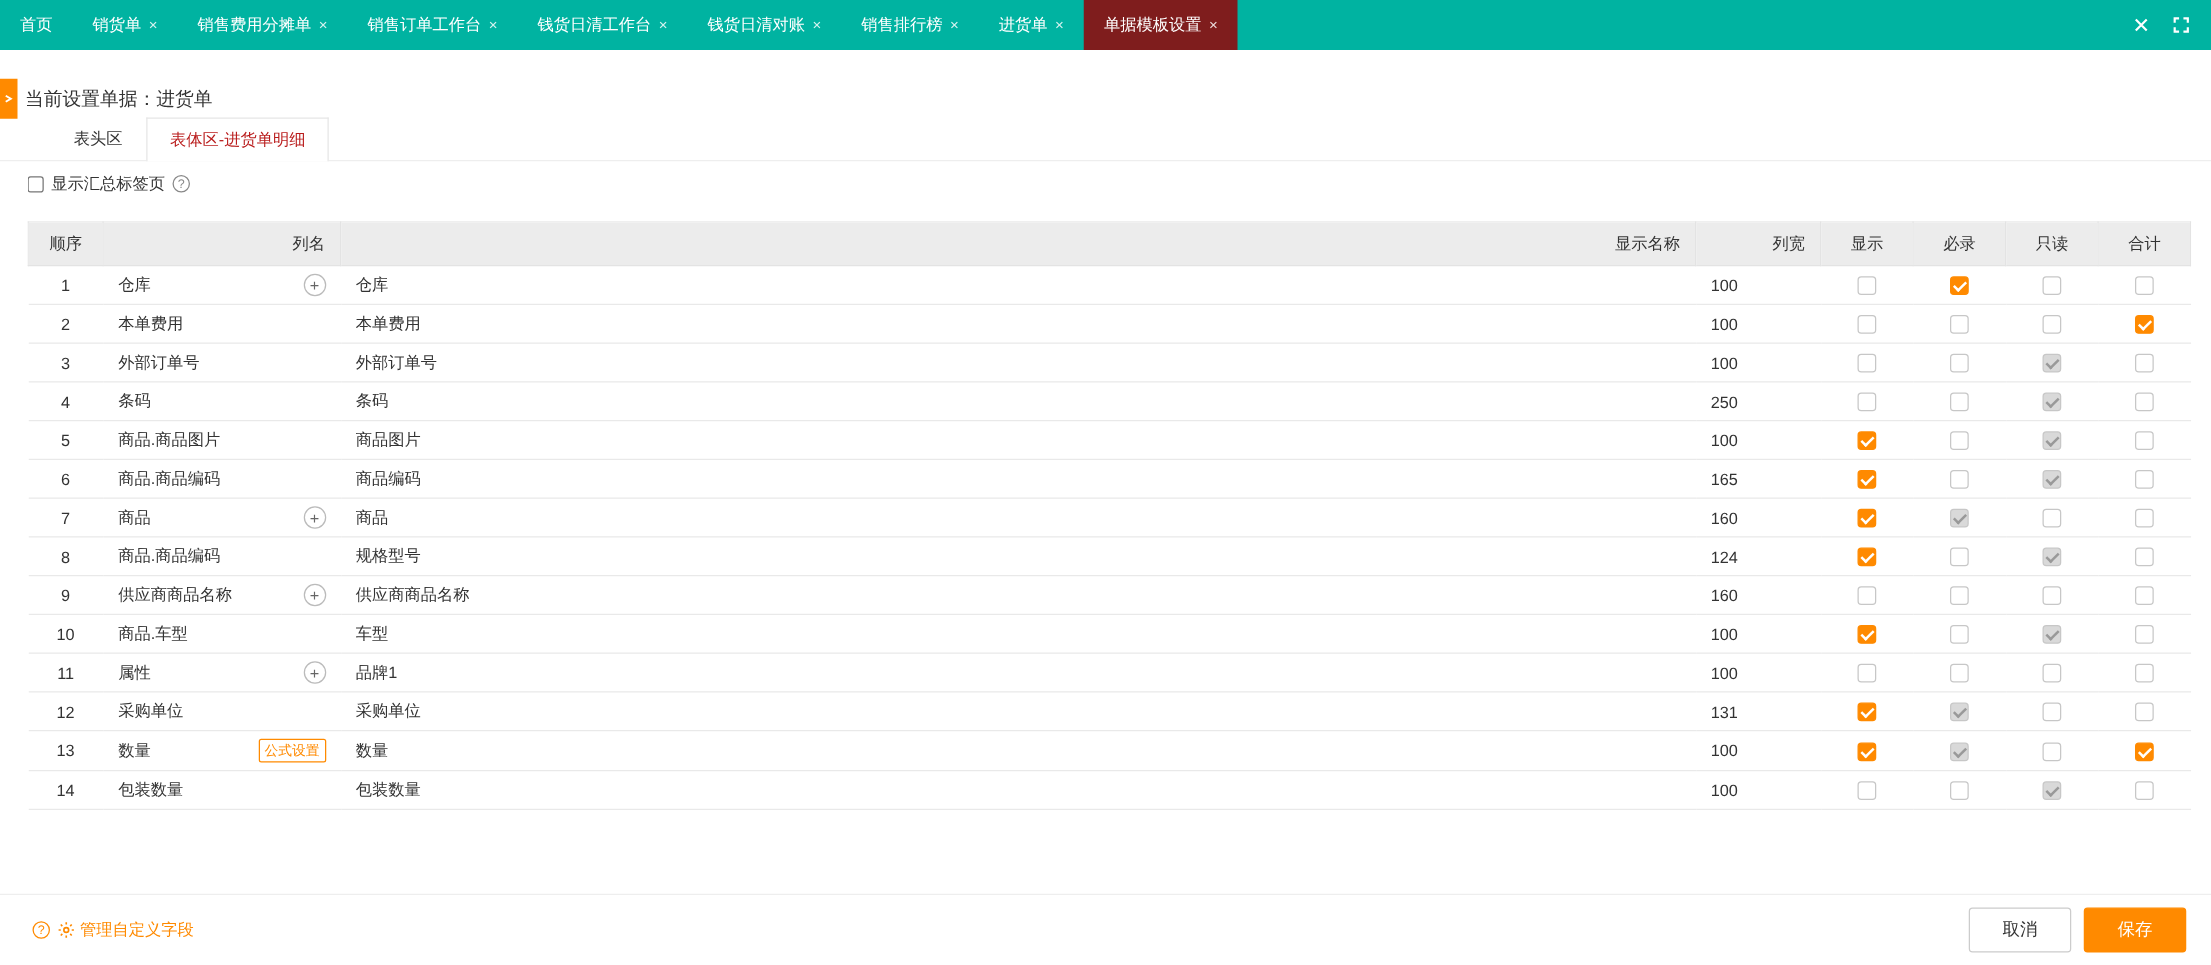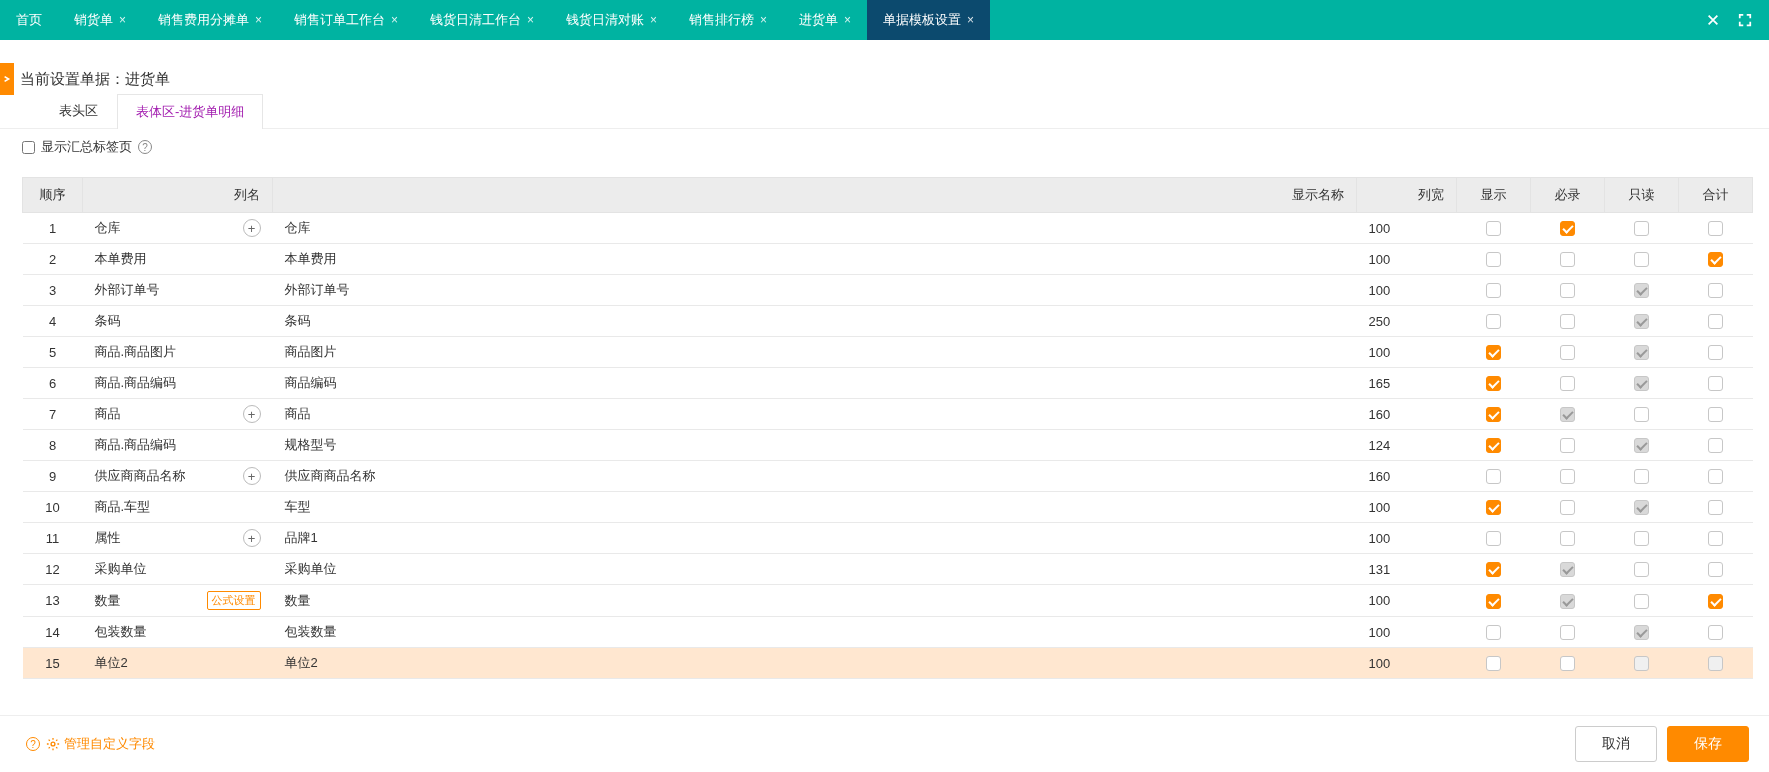--- a/index.html
+++ b/index.html
@@ -2,37 +2,37 @@
 <html><head>
 <meta charset="utf-8">
 <style>
 * { box-sizing: border-box; margin: 0; padding: 0; }
 html, body { width: 100%; height: 100%; font-family: "Microsoft YaHei", Arial, sans-serif; font-size: 13px; color: #333; background: #fff; }
 body { display: flex; flex-direction: column; }
 
 
 .top-bar { background: #00b3a1; display: flex; align-items: stretch; height: 40px; }
 .top-tab { display: flex; align-items: center; padding: 0 16px; color: #fff; cursor: pointer; font-size: 13px; white-space: nowrap; }
-.top-tab.active { background: #0c4a6e; }
+.top-tab.active { background: #7f1d1d; }
 .top-tab .close { margin-left: 6px; font-size: 12px; opacity: 0.85; }
 .top-bar-spacer { flex: 1; }
 .top-bar-right { display: flex; align-items: center; padding-right: 8px; }
 .top-icon-btn { width: 32px; height: 32px; display: flex; align-items: center; justify-content: center; color: #fff; cursor: pointer; }
 .top-icon-btn svg { width: 14px; height: 14px; stroke: #fff; fill: none; stroke-width: 2; }
 
 
 .sub-header { display: flex; align-items: center; height: 32px; padding-left: 0; font-size: 15px; color: #333; margin-top: 23px; }
 .sub-chevron { width: 14px; height: 32px; background: #ff8a00; display: flex; align-items: center; justify-content: center; }
 .sub-chevron svg { width: 8px; height: 8px; stroke: #fff; fill: none; stroke-width: 2; }
 .sub-header-text { padding-left: 6px; }
 
 
 .inner-tab-row { display: flex; align-items: flex-end; padding-left: 40px; height: 34px; border-bottom: 1px solid #eee; }
 .inner-tab { padding: 8px 18px; border: 1px solid transparent; border-bottom: none; font-size: 13px; cursor: pointer; color: #333; }
-.inner-tab.active { border-color: #e6e6e6; color: #a21caf; background: #fff; position: relative; top: 1px; }
+.inner-tab.active { border-color: #e6e6e6; color: #b91c1c; background: #fff; position: relative; top: 1px; }
 
 
 .option-row { display: flex; align-items: center; height: 36px; padding-left: 22px; }
 .option-row label { display: flex; align-items: center; cursor: pointer; }
 .option-row input[type=checkbox] { margin-right: 6px; }
 .help-icon { margin-left: 6px; width: 14px; height: 14px; border: 1px solid #888; border-radius: 50%; font-size: 10px; display: inline-flex; align-items: center; justify-content: center; color: #888; }
 
 
 .table-wrap { flex: 1; overflow: hidden; padding: 12px 16px 0 22px; position: relative; }
 .scroll-area { overflow-y: auto; height: 100%; }
@@ -373,34 +373,20 @@
                 <span>包装数量</span>
               </div>
             </td>
             <td>包装数量</td>
             <td>100</td>
             <td class="center"><input type="checkbox" class="chk" style=""></td>
             <td class="center"><input type="checkbox" class="chk" style=""></td>
             <td class="center"><input type="checkbox" class="chk" disabled="" checked="" style=""></td>
             <td class="center"><input type="checkbox" class="chk" style=""></td>
           </tr>
-          <tr class="highlight">
-            <td class="center">15</td>
-            <td>
-              <div class="colname-cell">
-                <span>单位2</span>
-              </div>
-            </td>
-            <td>单位2</td>
-            <td>100</td>
-            <td class="center"><input type="checkbox" class="chk" style=""></td>
-            <td class="center"><input type="checkbox" class="chk" style=""></td>
-            <td class="center"><input type="checkbox" class="chk" disabled="" style=""></td>
-            <td class="center"><input type="checkbox" class="chk" disabled="" style=""></td>
-          </tr>
         </tbody>
     </table>
   </div>
 </div>
 
 <div class="footer">
   <div class="footer-left">
     <span class="help-icon q">?</span>
     <span class="gear" style="margin-left:6px;">
       <svg viewBox="0 0 16 16">

